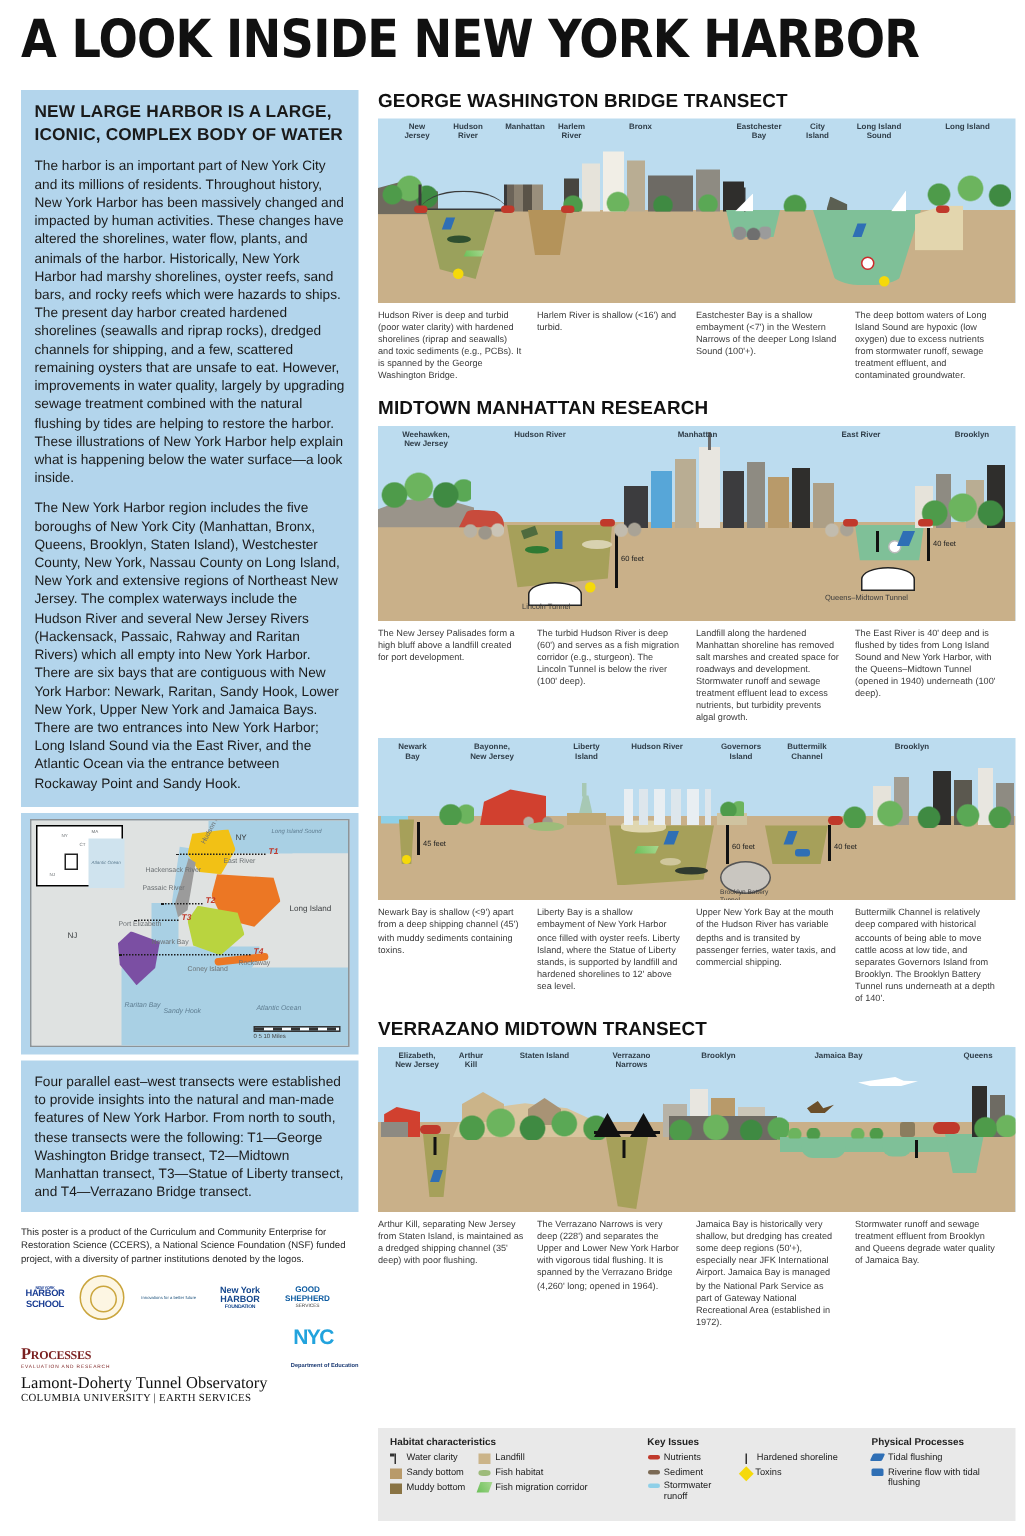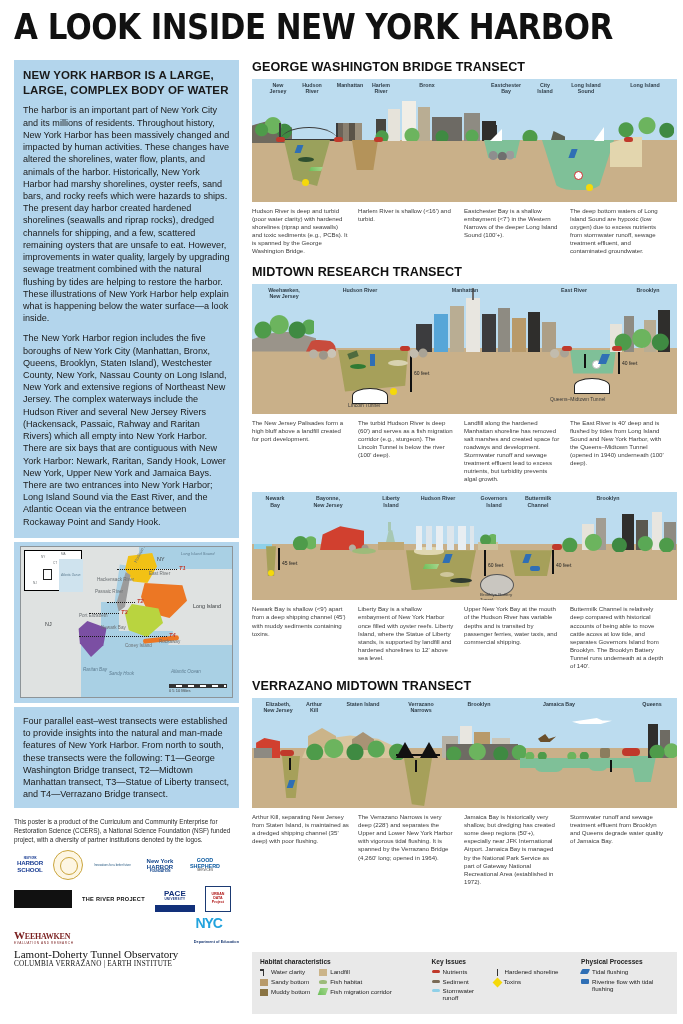--- a/index.html
+++ b/index.html
@@ -151,21 +151,21 @@
 </head>
 <body>
 
 <div class="poster">
 
   <div class="title">A LOOK INSIDE NEW YORK HARBOR</div>
 
   <div class="left-col">
 
     <div class="blue-panel">
-      <h2>NEW YORK HARBOR IS A LARGE, LARGE, COMPLEX BODY OF WATER</h2>
+      <h2>NEW LARGE HARBOR IS A LARGE, ICONIC, COMPLEX BODY OF WATER</h2>
       <p>The harbor is an important part of New York City and its millions of residents. Throughout history, New York Harbor has been massively changed and impacted by human activities. These changes have altered the shorelines, water flow, plants, and animals of the harbor. Historically, New York Harbor had marshy shorelines, oyster reefs, sand bars, and rocky reefs which were hazards to ships. The present day harbor created hardened shorelines (seawalls and riprap rocks), dredged channels for shipping, and a few, scattered remaining oysters that are unsafe to eat. However, improvements in water quality, largely by upgrading sewage treatment combined with the natural flushing by tides are helping to restore the harbor. These illustrations of New York Harbor help explain what is happening below the water surface—a look inside.</p>
       <p>The New York Harbor region includes the five boroughs of New York City (Manhattan, Bronx, Queens, Brooklyn, Staten Island), Westchester County, New York, Nassau County on Long Island, New York and extensive regions of Northeast New Jersey. The complex waterways include the Hudson River and several New Jersey Rivers (Hackensack, Passaic, Rahway and Raritan Rivers) which all empty into New York Harbor. There are six bays that are contiguous with New York Harbor: Newark, Raritan, Sandy Hook, Lower New York, Upper New York and Jamaica Bays. There are two entrances into New York Harbor; Long Island Sound via the East River, and the Atlantic Ocean via the entrance between Rockaway Point and Sandy Hook.</p>
     </div>
 
     <div class="map-wrap">
       <div class="map">
 
         <div class="land" style="left:0;top:0;width:213px;height:152px;"></div>
 
         <div class="water" style="left:118px;top:0;width:95px;height:22px;"></div>
@@ -248,46 +248,35 @@
         <div class="logo lg-nyhf">
           <span>New York<br>HARBOR</span>
           <span class="sub">FOUNDATION</span>
         </div>
         <div class="logo lg-goodshep">
           <span>GOOD SHEPHERD</span>
           <span class="sub">SERVICES</span>
         </div>
       </div>
 
-      <div class="logorow" style="gap:10px;">
-        <div class="logo lg-river"></div>
-        <div class="lg-riverlab">THE RIVER PROJECT</div>
-        <div class="logo lg-pace">
-          <span>PACE</span>
-          <span class="sub">UNIVERSITY</span>
-        </div>
-        <div class="logo lg-urban">
-          <span>URBAN<br>DATA<br>Project</span>
-        </div>
-      </div>
 
       <div class="logorow" style="gap:8px;align-items:flex-end;">
         <div style="display:flex;flex-direction:column;">
-          <span class="lg-smart">Weehawken</span>
+          <span class="lg-smart">Processes</span>
           <span class="lg-smartsub">EVALUATION AND RESEARCH</span>
         </div>
         <div style="display:flex;flex-direction:column;align-items:center;margin-left:auto;">
           <span class="lg-nyc">NYC</span>
           <span class="lg-nyc-sub">Department of Education</span>
         </div>
       </div>
 
       <div class="ldeo" style="margin-top:3px;">
         <div class="l1">Lamont-Doherty Tunnel Observatory</div>
-        <div class="l2">COLUMBIA VERRAZANO | EARTH INSTITUTE</div>
+        <div class="l2">COLUMBIA UNIVERSITY | EARTH SERVICES</div>
       </div>
     </div>
   </div>
 
   <div class="right-col">
 
     <div class="transect">
       <h3>GEORGE WASHINGTON BRIDGE TRANSECT</h3>
       <div class="scene">
         <div class="ground"></div>
@@ -359,21 +348,21 @@
       </div>
       <div class="capts">
         <div class="capt">Hudson River is deep and turbid (poor water clarity) with hardened shorelines (riprap and seawalls) and toxic sediments (e.g., PCBs). It is spanned by the George Washington Bridge.</div>
         <div class="capt">Harlem River is shallow (&lt;16') and turbid.</div>
         <div class="capt">Eastchester Bay is a shallow embayment (&lt;7') in the Western Narrows of the deeper Long Island Sound (100'+).</div>
         <div class="capt">The deep bottom waters of Long Island Sound are hypoxic (low oxygen) due to excess nutrients from stormwater runoff, sewage treatment effluent, and contaminated groundwater.</div>
       </div>
     </div>
 
     <div class="transect">
-      <h3>MIDTOWN RESEARCH TRANSECT</h3>
+      <h3>MIDTOWN MANHATTAN RESEARCH</h3>
       <div class="scene" style="height:130px;">
         <div class="ground" style="height:66px;"></div>
 
         <div style="position:absolute;left:0;top:48px;width:64px;height:20px;background:#9a948a;clip-path:polygon(0 100%,0 40%,25% 10%,62% 0,100% 34%,100% 100%);"></div>
         <div style="position:absolute;left:2px;top:28px;width:60px;height:30px;background:radial-gradient(circle at 15% 60%,#4e9b4a 8px,transparent 9px),radial-gradient(circle at 42% 42%,#6cb45e 9px,transparent 10px),radial-gradient(circle at 72% 60%,#3f8a42 8px,transparent 9px),radial-gradient(circle at 92% 50%,#5aa855 7px,transparent 8px);"></div>
         <div style="position:absolute;left:54px;top:56px;width:30px;height:12px;background:#c84b3c;clip-path:polygon(0 100%,20% 0,100% 14%,100% 100%);border-radius:10px 10px 0 0;"></div>
 
         <div style="position:absolute;left:56px;top:64px;width:28px;height:12px;background:radial-gradient(circle at 20% 50%,#b8b2a4 4px,transparent 5px),radial-gradient(circle at 55% 60%,#9c968a 4px,transparent 5px),radial-gradient(circle at 85% 45%,#cac4b6 4px,transparent 5px);"></div>
 
         <div style="position:absolute;left:86px;top:66px;width:70px;height:42px;background:#a6a05a;clip-path:polygon(0 0,100% 0,96% 86%,10% 100%);"></div>

